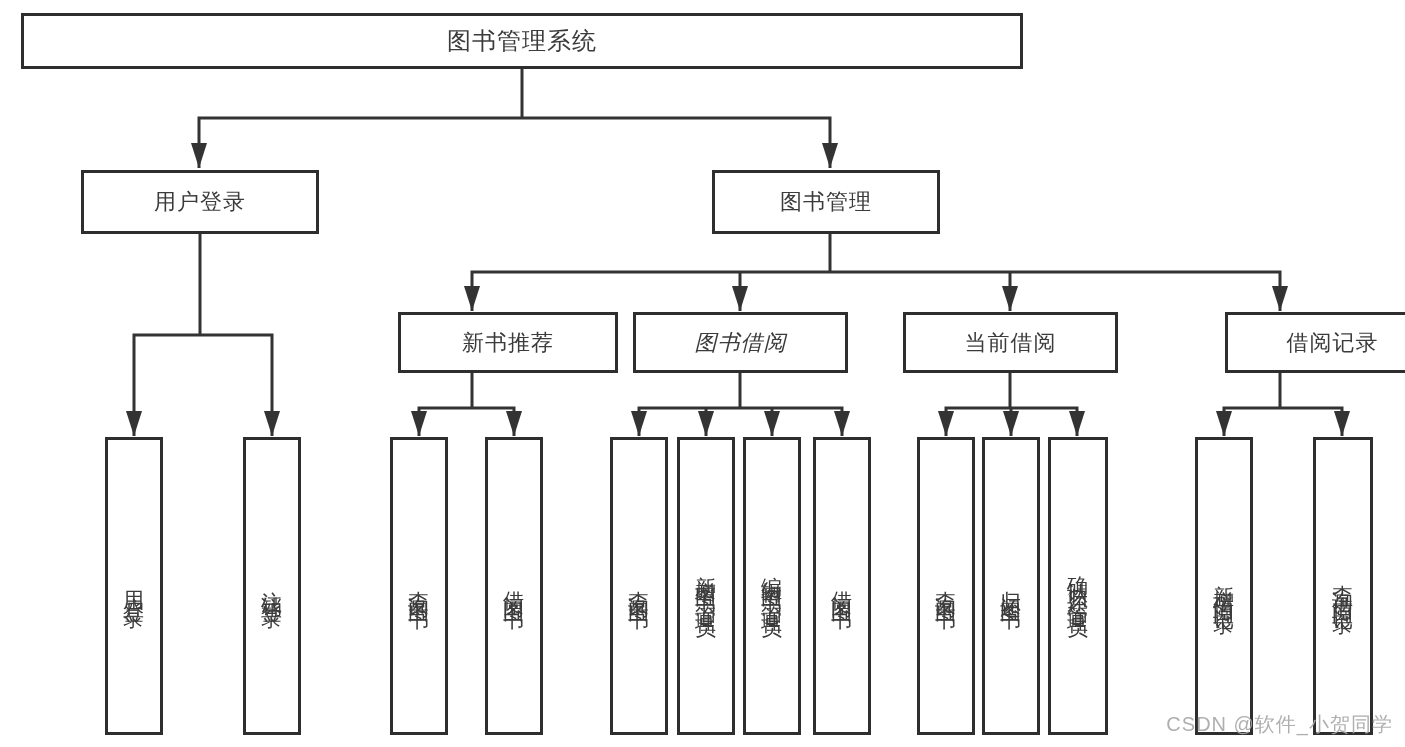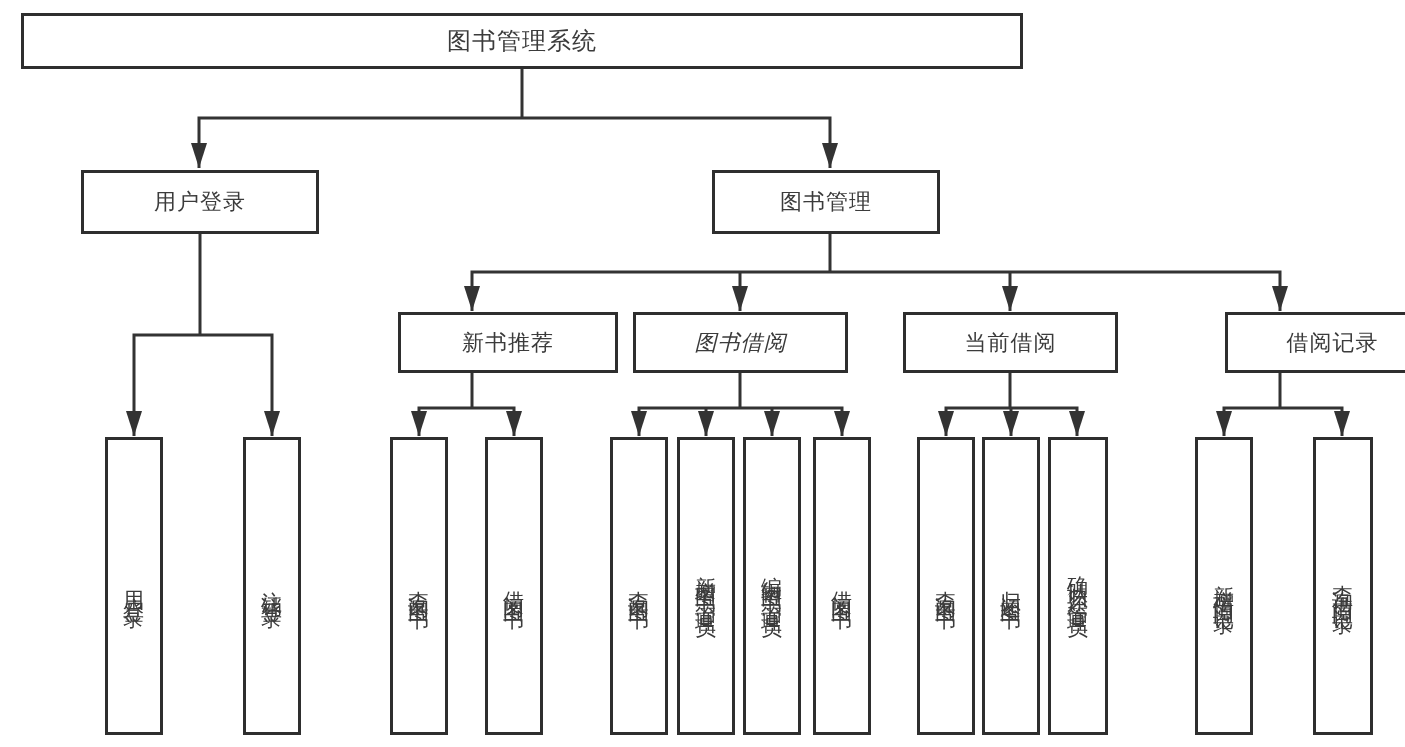--- a/index.html
+++ b/index.html
@@ -136,13 +136,14 @@
   <div class="box v leaf l-7">编辑图书（管理员）</div>
   <div class="box v leaf l-8">借阅图书</div>
 
   <div class="box v leaf l-9">查询图书</div>
   <div class="box v leaf l-10">归还图书</div>
   <div class="box v leaf l-11">确认归还（管理员）</div>
 
   <div class="box v leaf l-12">新增借阅记录</div>
   <div class="box v leaf l-13">查询借阅记录</div>
 
+  <div class="watermark">CSDN @软件_小贺同学</div>
 </div>
 
 </body></html>

